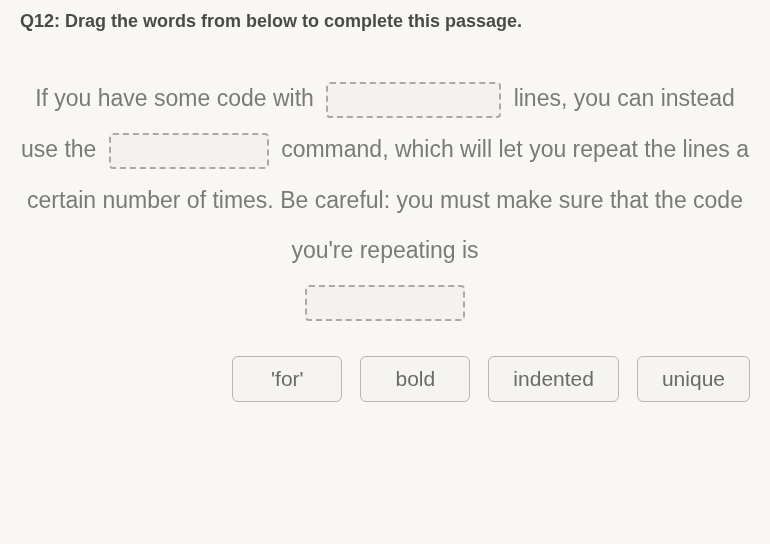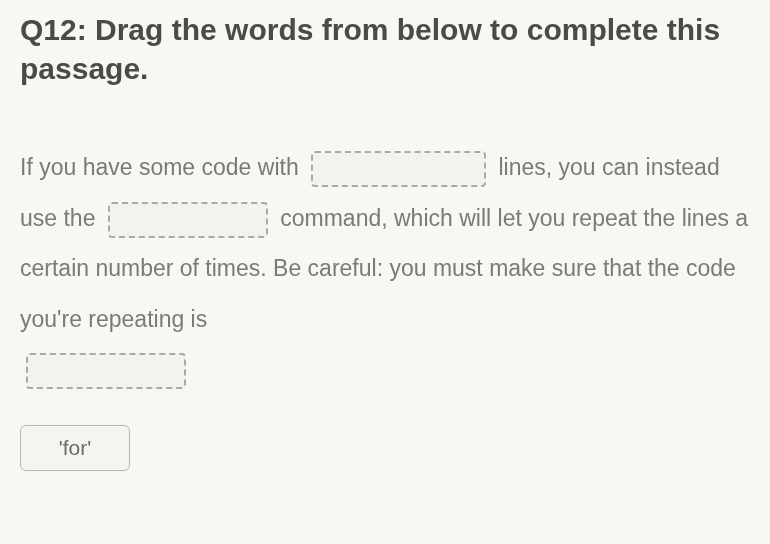--- a/index.html
+++ b/index.html
@@ -10,31 +10,32 @@
     body {
       width: 770px;
       height: 544px;
       background: #f8f7f4;
       font-family: Arial, Helvetica, sans-serif;
       padding: 10px 20px 20px 20px;
       color: #5a5a58;
       overflow: hidden;
     }
     .question-header {
-      font-size: 30px;
+      font-size: 18px;
       font-weight: bold;
       color: #4a4a48;
       line-height: 1.3;
-      margin-bottom: 54px;
+      margin-bottom: 40px;
     }
     .passage {
       font-size: 23px;
       color: #7a7a76;
       line-height: 2.2;
       margin-bottom: 30px;
+      text-align: center;
     }
     .passage-text {
       display: inline;
     }
     .drop-zone {
       display: inline-block;
       width: 175px;
       height: 36px;
       border: 2px dashed #aaa9a5;
       border-radius: 4px;
@@ -42,20 +43,21 @@
       margin: 0 6px;
       background: #f3f2ee;
     }
     .drop-zone.small {
       width: 160px;
     }
     .word-bank {
       display: flex;
       flex-wrap: wrap;
       gap: 14px 18px;
+      justify-content: flex-end;
     }
     .word-tile {
       border: 1.5px solid #b8b7b2;
       border-radius: 6px;
       padding: 10px 24px;
       font-size: 21px;
       color: #6a6a66;
       background: #f5f4f0;
       cursor: grab;
       min-width: 110px;
@@ -73,13 +75,16 @@
   <span class="drop-zone"></span>
   <span class="passage-text">lines, you can instead use the</span>
   <span class="drop-zone small"></span>
   <span class="passage-text">command, which will let you repeat the lines a certain number of times. Be careful: you must make sure that the code you're repeating is</span>
   <br>
   <span class="drop-zone small"></span>
 </div>
 
 <div class="word-bank">
   <div class="word-tile">'for'</div>
+  <div class="word-tile">bold</div>
+  <div class="word-tile">indented</div>
+  <div class="word-tile">unique</div>
 </div>
 
 </body></html>

